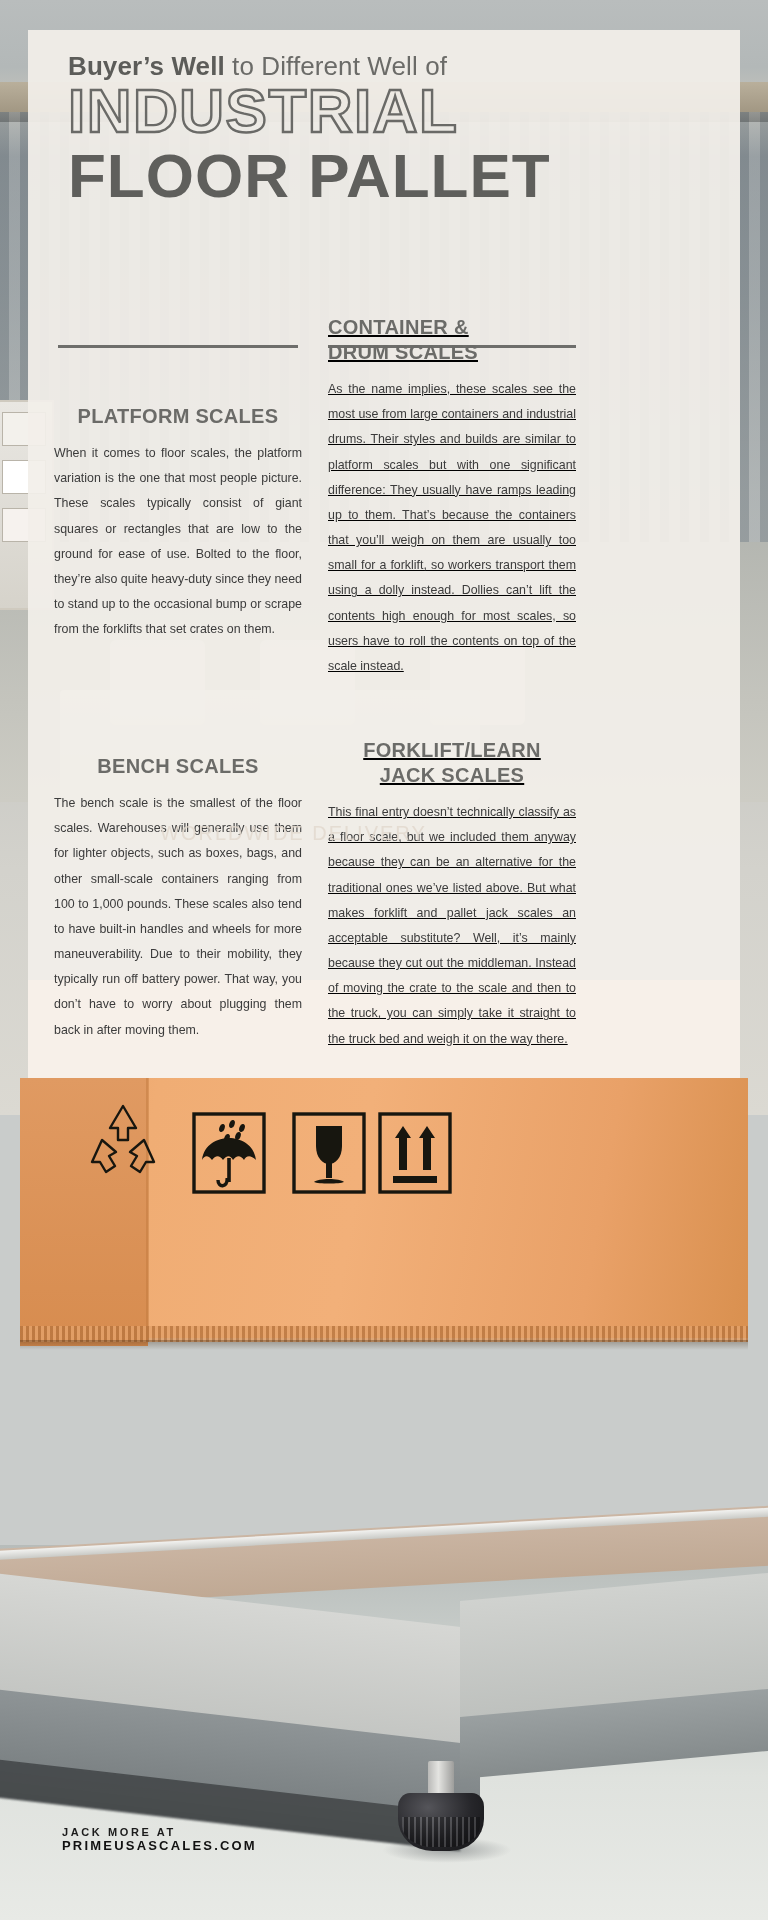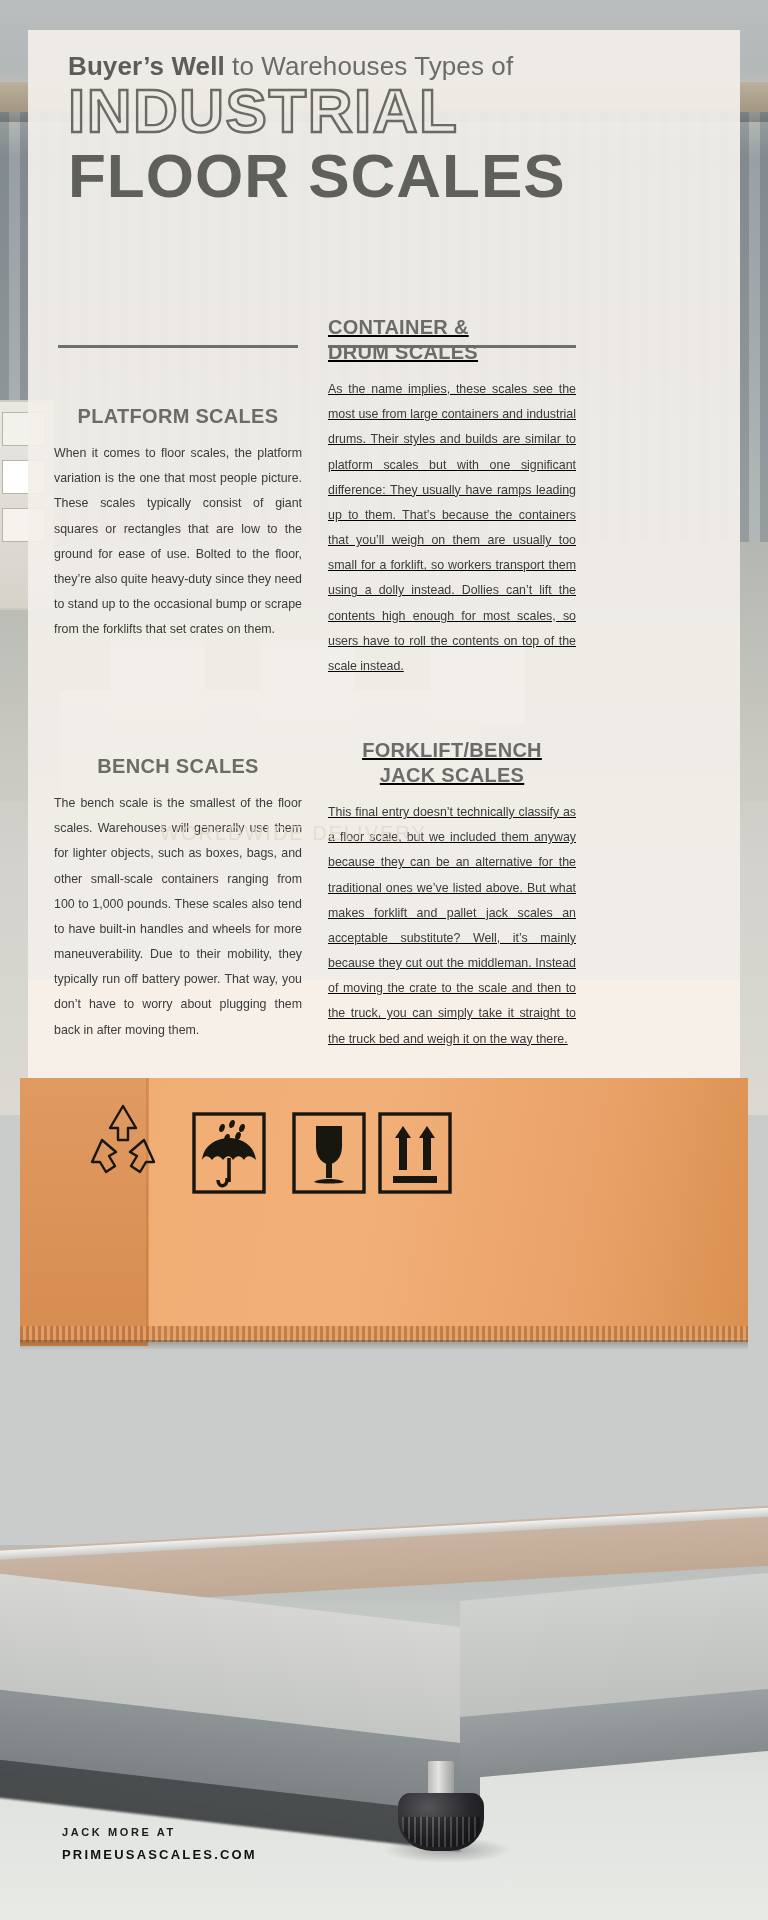--- a/index.html
+++ b/index.html
@@ -226,21 +226,20 @@
     position:absolute; left:382px; top:292px; width:130px; height:26px;
     background: radial-gradient(ellipse, rgba(80,85,88,.45), rgba(80,85,88,0) 70%);
   }
 
   
   .footer { position:absolute; left: 62px; top: 1826px; z-index: 5; }
   .footer .f1 {
     font-size: 11px; font-weight: 700; letter-spacing: 2.6px; color: #1b1b1b;
   }
   .footer .f2 {
-    margin-top: 9px;
     font-size: 13px; font-weight: 700; letter-spacing: 2.2px; color: #111;
   }
 </style>
 </head>
 <body>
 
 <div id="page">
 
   <div class="bg-warehouse">
     <div class="bg-beam beam1"></div>
@@ -257,23 +256,23 @@
       <div class="box b2"></div>
       <div class="redcap"></div>
       <div class="box b3"></div>
     </div>
   </div>
 
   <div class="paper"></div>
   <div class="paper-lower"></div>
 
   <div class="hdr">
-    <div class="kicker"><b>Buyer’s Well</b><span> to Warehouses Types of</span></div>
+    <div class="kicker"><b>Buyer’s Well</b><span> to Different Well of</span></div>
     <div class="bigline-outline">INDUSTRIAL</div>
-    <div class="bigline-solid">FLOOR SCALES</div>
+    <div class="bigline-solid">FLOOR PALLET</div>
   </div>
 
   <div class="divider div-left"></div>
   <div class="divider div-right"></div>
 
   <div class="watermark">WORLDWIDE DELIVERY</div>
 
   <div class="col col-left blk-plat">
     <div class="sec-title center">PLATFORM SCALES</div>
     <div class="sec-body">When it comes to floor scales, the platform variation is the one that most people picture. These scales typically consist of giant squares or rectangles that are low to the ground for ease of use. Bolted to the floor, they’re also quite heavy-duty since they need to stand up to the occasional bump or scrape from the forklifts that set crates on them.</div>
@@ -284,21 +283,21 @@
 DRUM SCALES</div>
     <div class="sec-body">As the name implies, these scales see the most use from large containers and industrial drums. Their styles and builds are similar to platform scales but with one significant difference: They usually have ramps leading up to them. That’s because the containers that you’ll weigh on them are usually too small for a forklift, so workers transport them using a dolly instead. Dollies can’t lift the contents high enough for most scales, so users have to roll the contents on top of the scale instead.</div>
   </div>
 
   <div class="col col-left blk-bench">
     <div class="sec-title center">BENCH SCALES</div>
     <div class="sec-body">The bench scale is the smallest of the floor scales. Warehouses will generally use them for lighter objects, such as boxes, bags, and other small-scale containers ranging from 100 to 1,000 pounds. These scales also tend to have built-in handles and wheels for more maneuverability. Due to their mobility, they typically run off battery power. That way, you don’t have to worry about plugging them back in after moving them.</div>
   </div>
 
   <div class="col col-right blk-forklift">
-    <div class="sec-title center" style="white-space:pre-line">FORKLIFT/BENCH
+    <div class="sec-title center" style="white-space:pre-line">FORKLIFT/LEARN
 JACK SCALES</div>
     <div class="sec-body">This final entry doesn’t technically classify as a floor scale, but we included them anyway because they can be an alternative for the traditional ones we’ve listed above. But what makes forklift and pallet jack scales an acceptable substitute? Well, it’s mainly because they cut out the middleman. Instead of moving the crate to the scale and then to the truck, you can simply take it straight to the truck bed and weigh it on the way there.</div>
   </div>
 
   <div class="box-wrap">
     <div class="box-front"></div>
     <div class="box-left-face"></div>
     <div class="box-edge"></div>
     <div class="box-flute"></div>
     <div class="box-shadow-under"></div>

